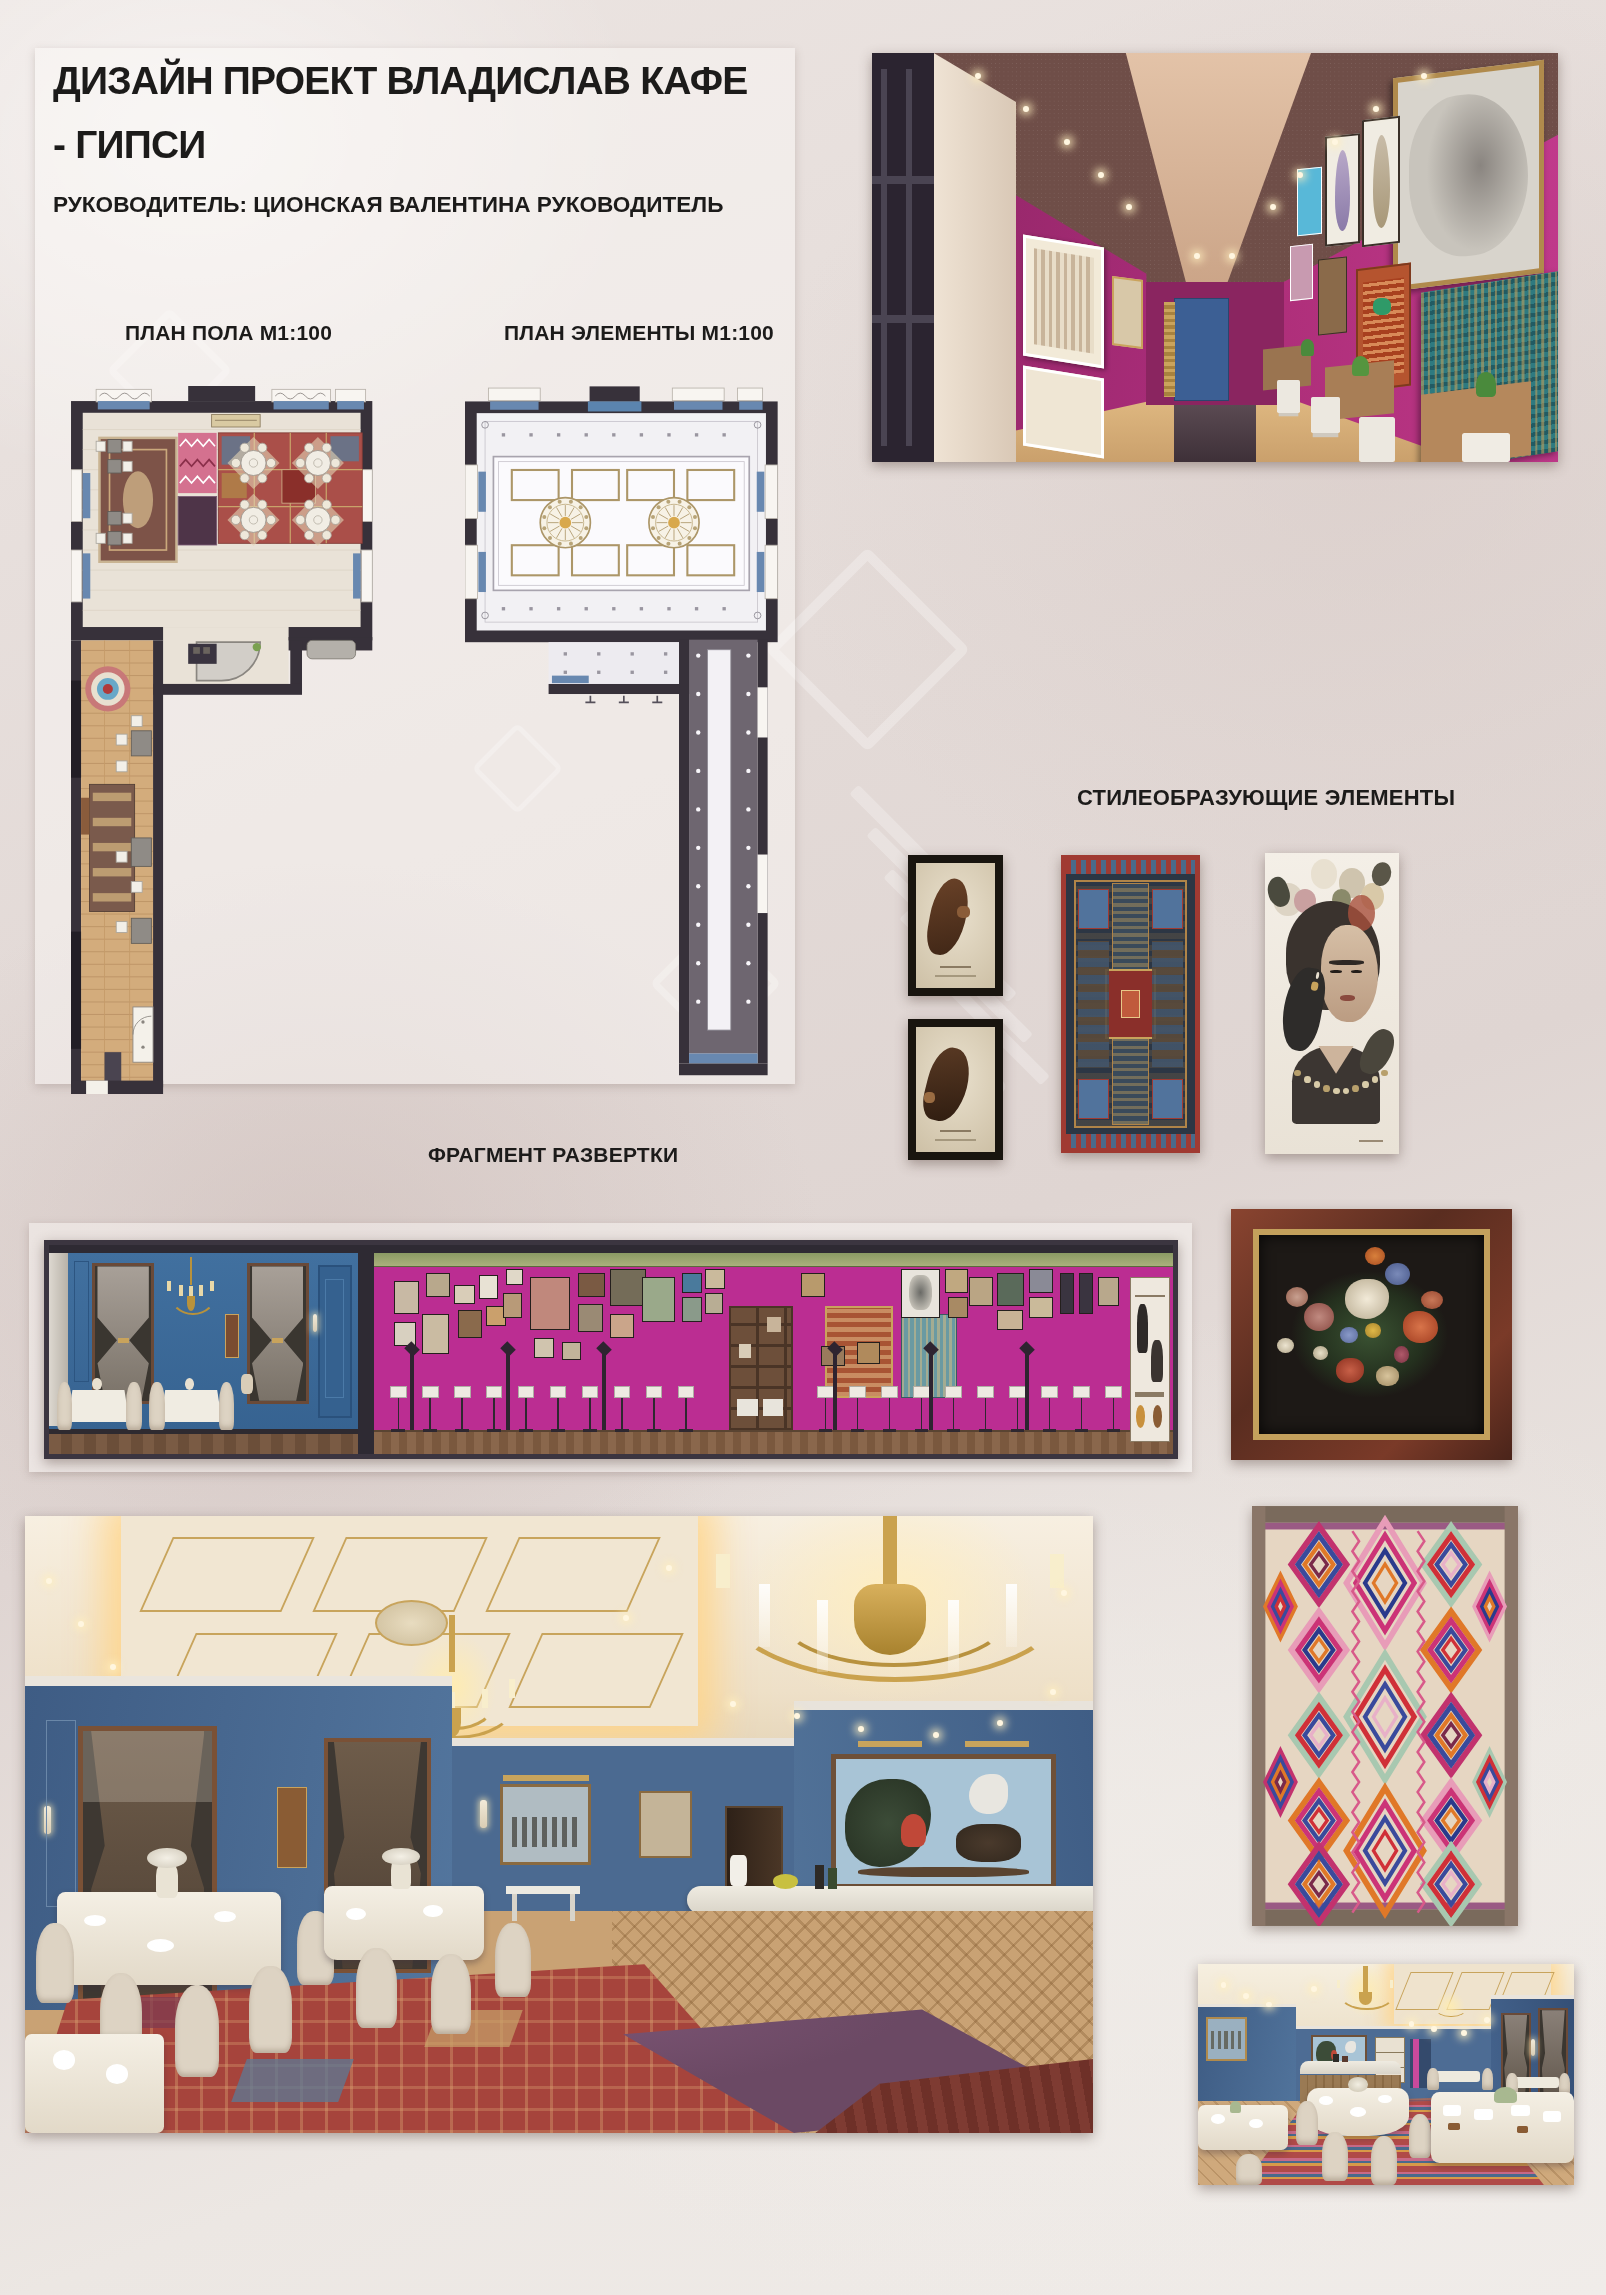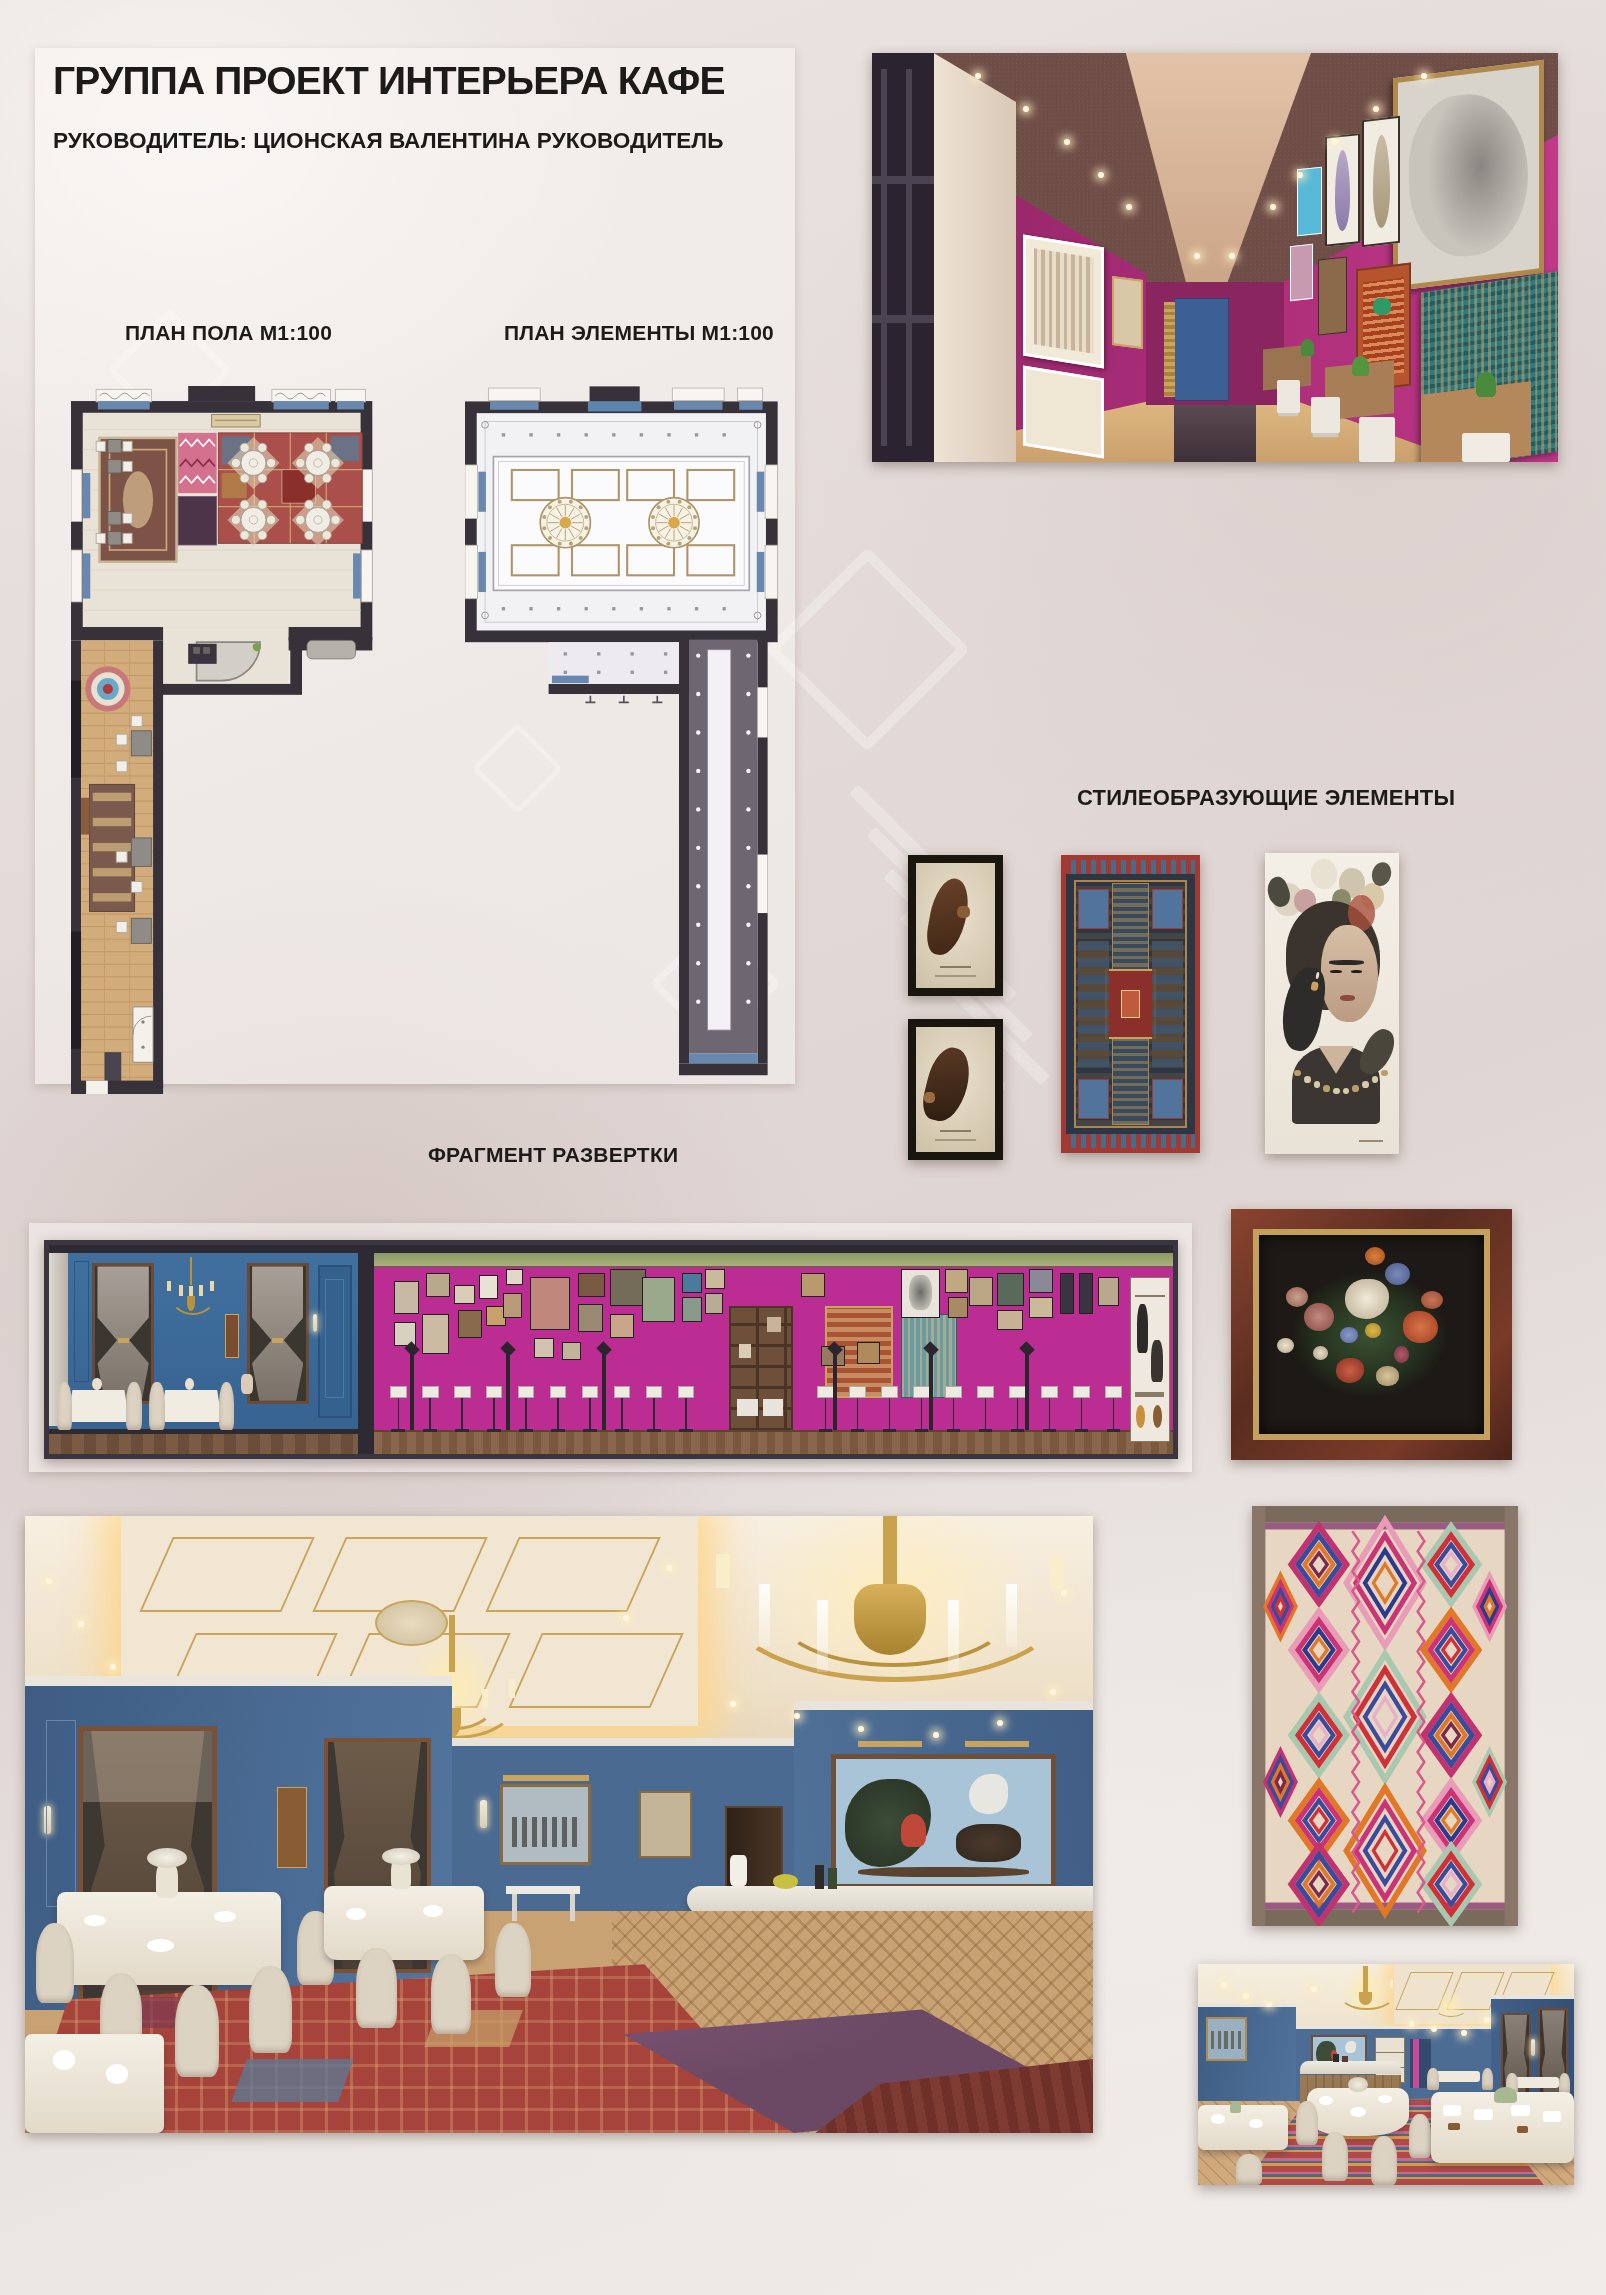--- a/index.html
+++ b/index.html
@@ -44,21 +44,22 @@
 <div class="wm" style="left:485px;top:736px;width:55px;height:55px;border-width:5.9px;"></div>
 <div class="wmbar" style="left:828px;top:845px;width:176px;height:13.4px;"></div>
 <div class="wmbar" style="left:845px;top:887px;width:176px;height:13.4px;"></div>
 <div class="wmbar" style="left:862px;top:929px;width:176px;height:13.4px;"></div>
 <div class="wmbar" style="left:878px;top:970px;width:176px;height:13.4px;"></div>
 <div class="wmbar" style="left:895px;top:1012px;width:176px;height:13.4px;"></div>
 
 <div class="panel" style="left:35px;top:48px;width:760px;height:1036px;"></div>
 
 <div class="a" style="left:53px;top:49px;">
-  <div class="t-title">ГРУППА ПРОЕКТ ИНТЕРЬЕРА КАФЕ</div>
+  <div class="t-title">ДИЗАЙН ПРОЕКТ ВЛАДИСЛАВ КАФЕ</div>
+  <div class="t-title">-  ГИПСИ</div>
   <div style="height:11.7px;"></div>
   <div class="t-sub">РУКОВОДИТЕЛЬ: ЦИОНСКАЯ ВАЛЕНТИНА РУКОВОДИТЕЛЬ</div>
 </div>
 
 <div class="lbl" style="left:125px;top:321px;font-size:21px;">ПЛАН ПОЛА М1:100</div>
 <div class="lbl" style="left:504px;top:321px;font-size:21px;">ПЛАН ЭЛЕМЕНТЫ М1:100</div>
 
 <svg class="a" id="floor-plan" style="left:71px;top:386px;" width="303" height="708" viewBox="0 0 362 846">
   <rect x="140" y="0" width="80" height="18" fill="#37313a"></rect>
   <rect x="0" y="18" width="360" height="286" fill="#37313a"></rect>

